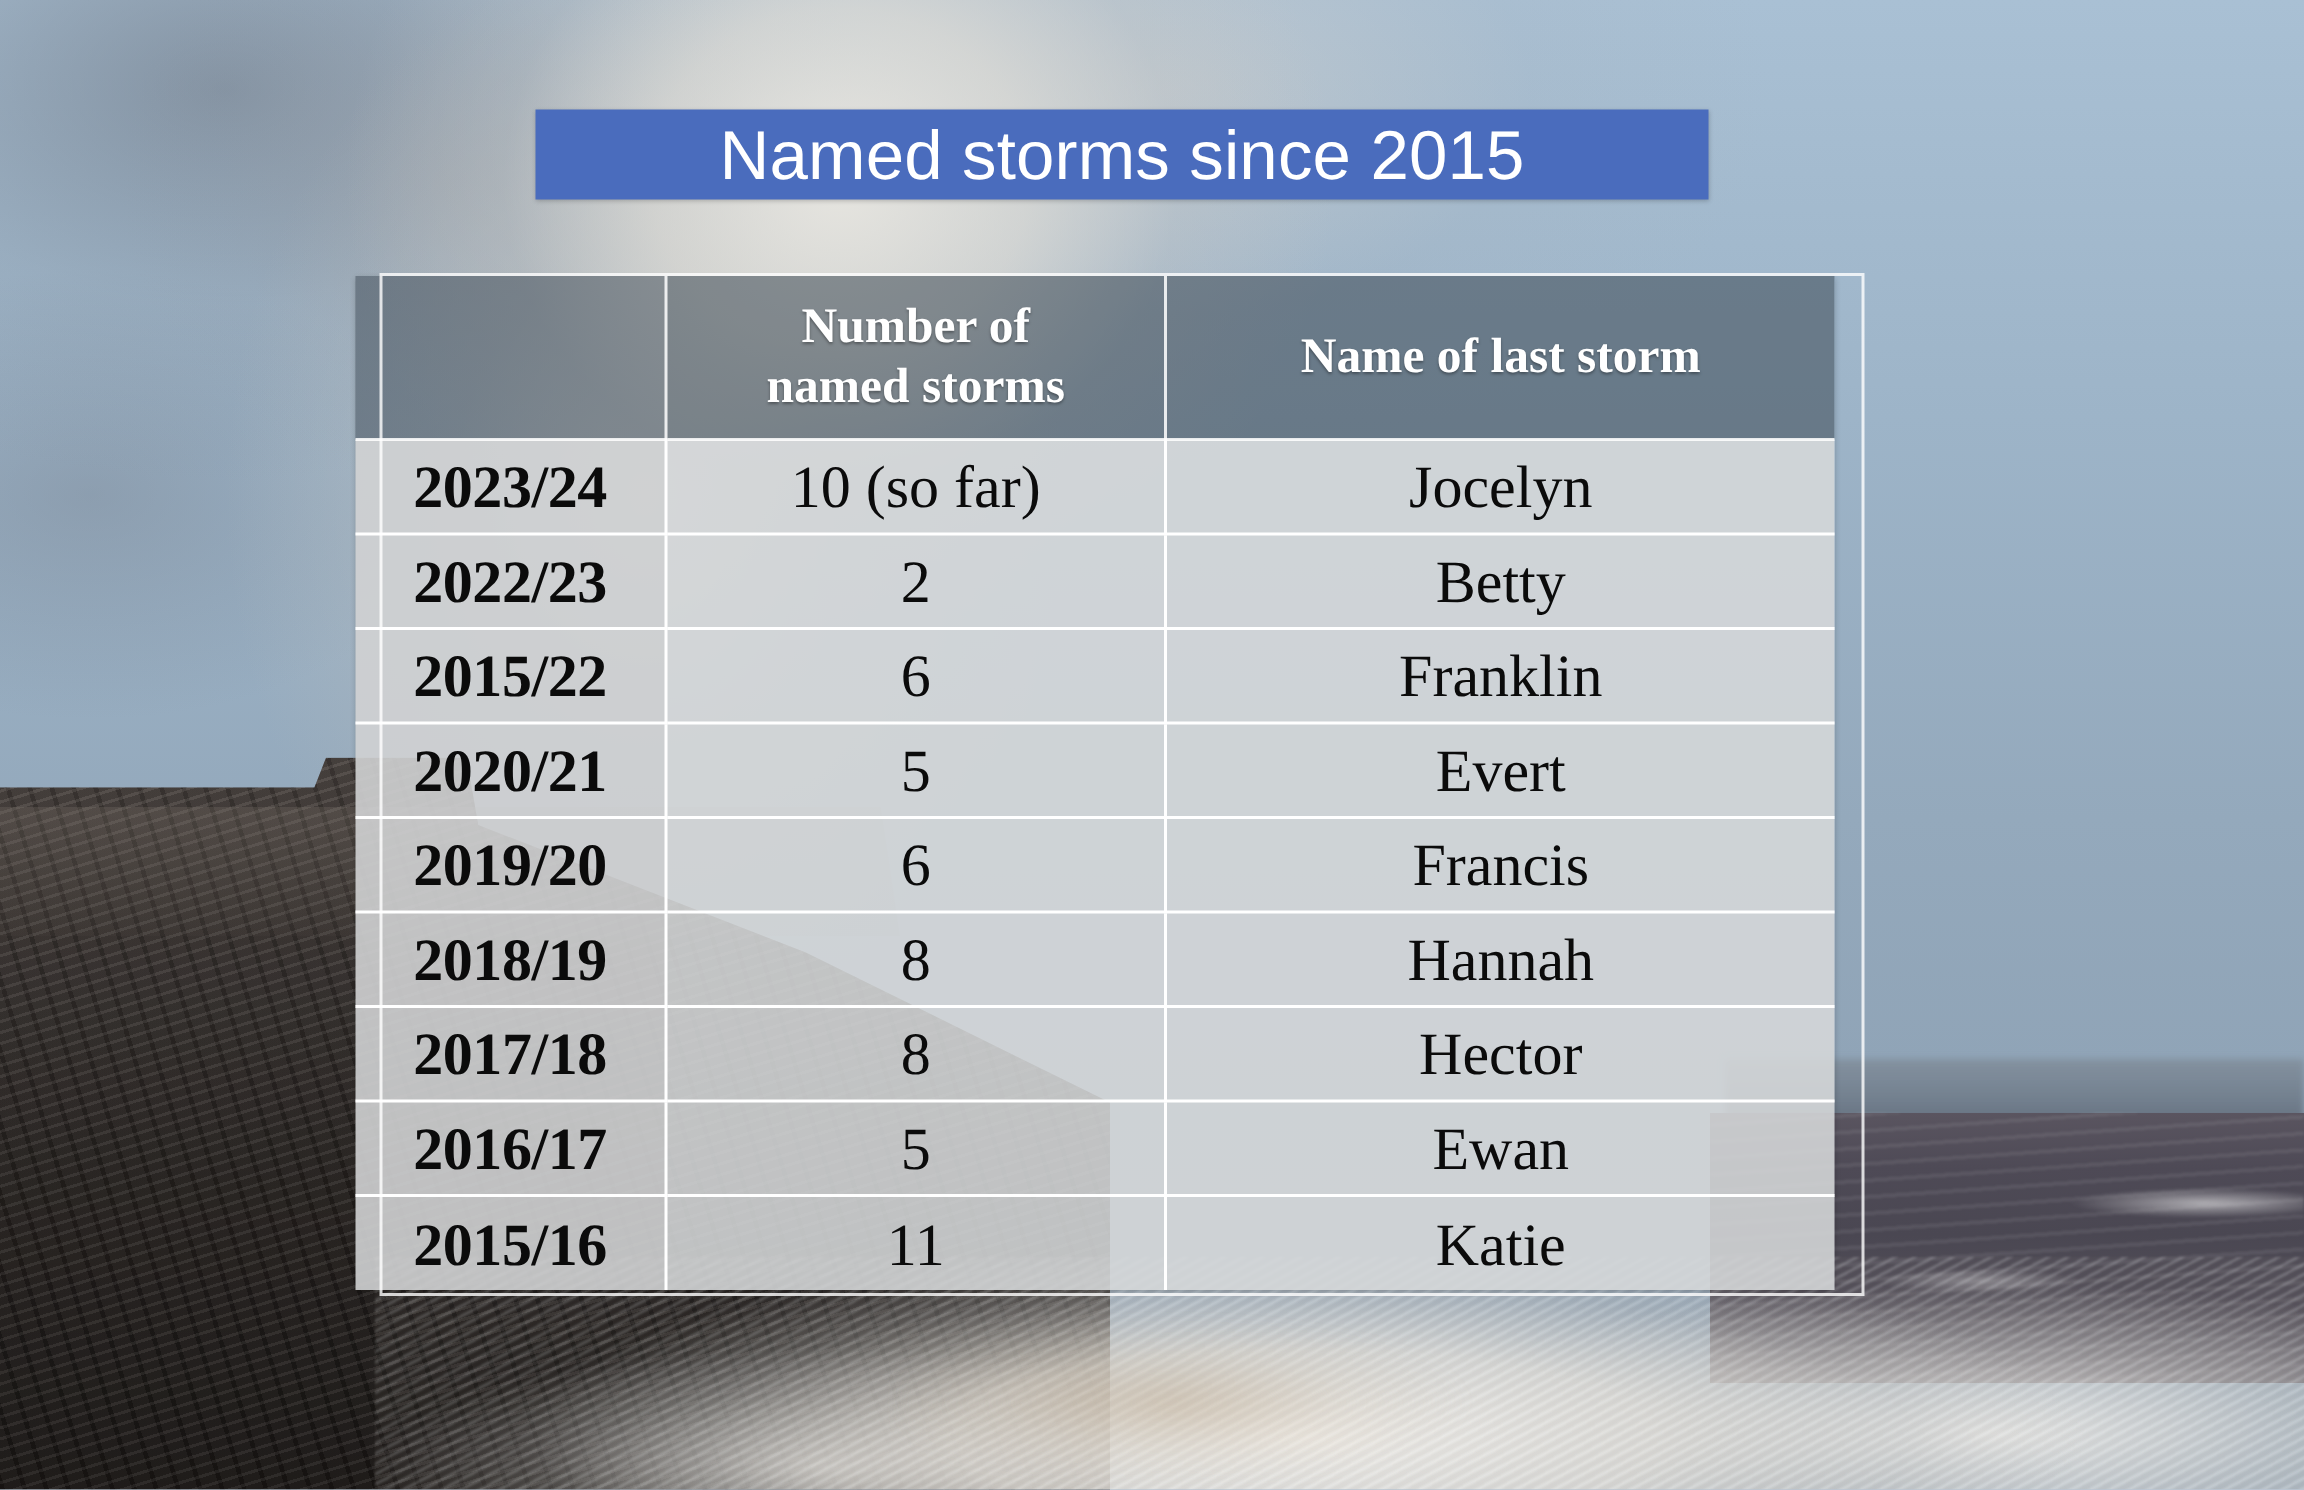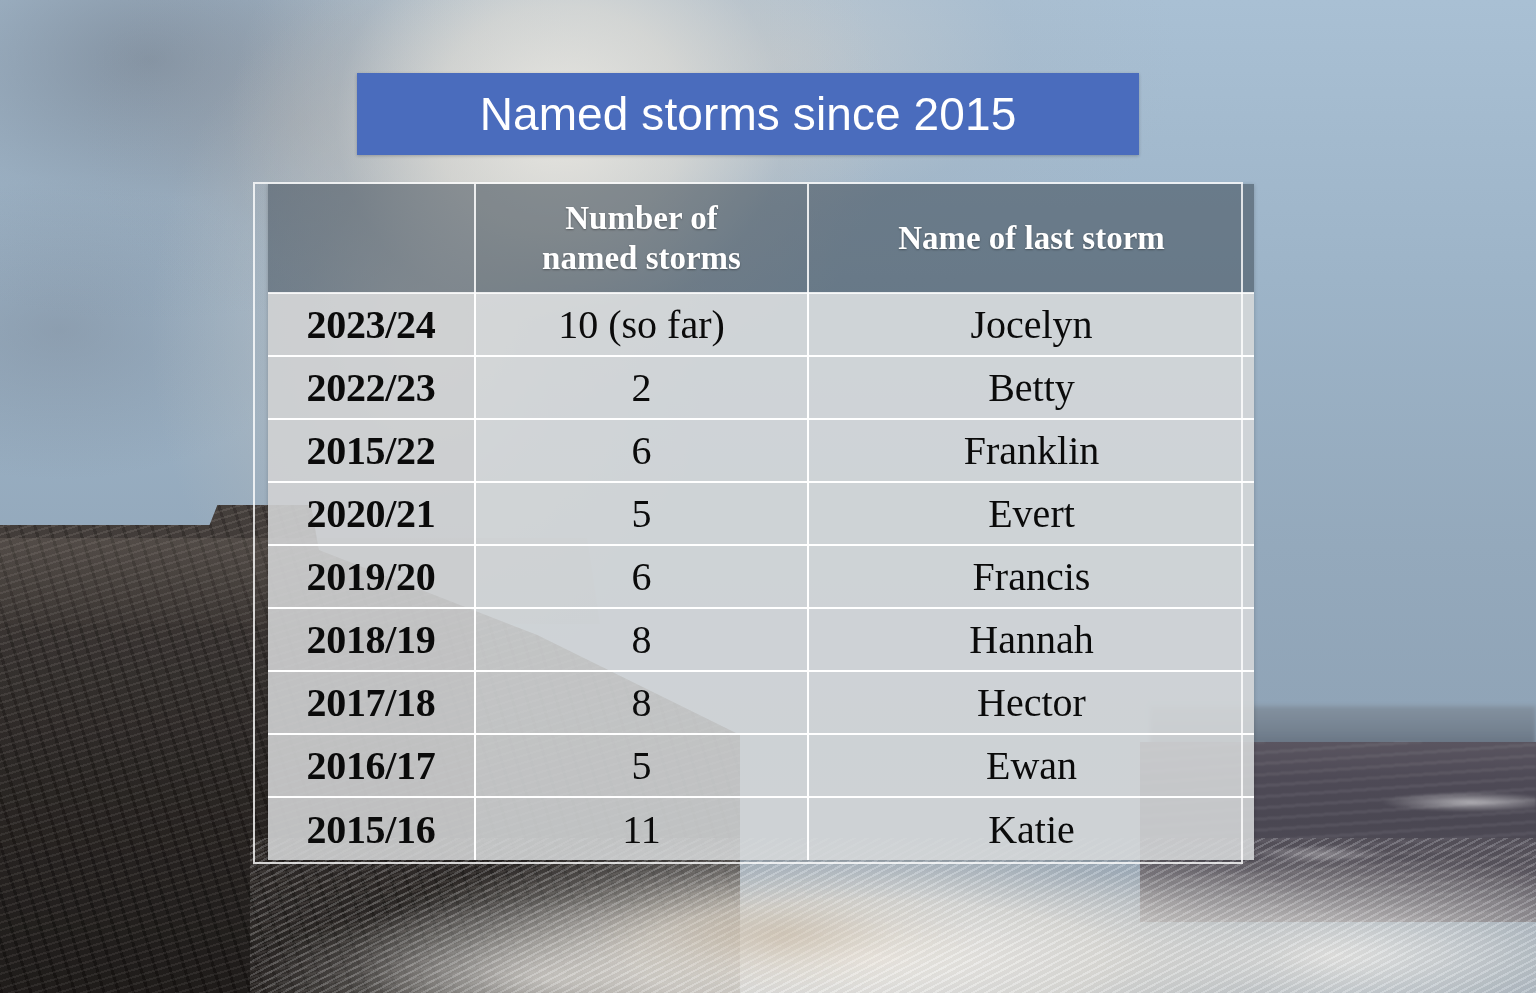--- a/index.html
+++ b/index.html
@@ -111,41 +111,41 @@
     position: absolute;
     left: 600px; top: 880px; width: 420px; height: 110px;
     background: radial-gradient(ellipse 200px 55px at 180px 55px, rgba(178,152,118,0.38) 0%, rgba(190,170,140,0.12) 60%, rgba(200,190,170,0) 100%);
     filter: blur(6px);
   }
 
   
   #title-banner {
     position: absolute;
     left: 357px; top: 73px;
-    width: 782px; height: 82px;
+    width: 782px; height: 60px;
     background: #4a6cbd;
     display: flex;
     align-items: center;
     justify-content: center;
     box-shadow: 0 1px 3px rgba(0,0,0,0.22);
   }
   #title-text {
     color: #ffffff;
     font-size: 46px;
     font-weight: 400;
     letter-spacing: 0.1px;
     line-height: 1;
     white-space: nowrap;
     font-family: "Liberation Sans", sans-serif;
   }
 
   
   #storm-table {
     position: absolute;
-    left: 268px; top: 184px;
+    left: 237px; top: 184px;
     width: 986px;
     border-collapse: collapse;
     table-layout: fixed;
     box-shadow: 0 1px 4px rgba(0,0,0,0.20);
   }
   #storm-table col.c-year  { width: 207px; }
   #storm-table col.c-count { width: 333px; }
   #storm-table col.c-name  { width: 446px; }
 
   #storm-table thead th {

